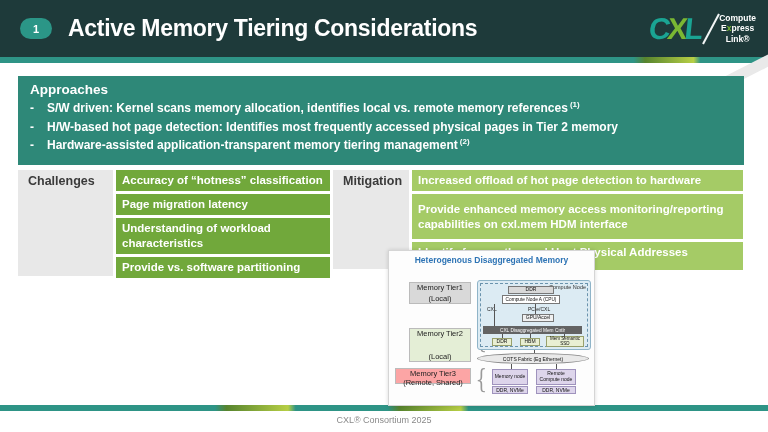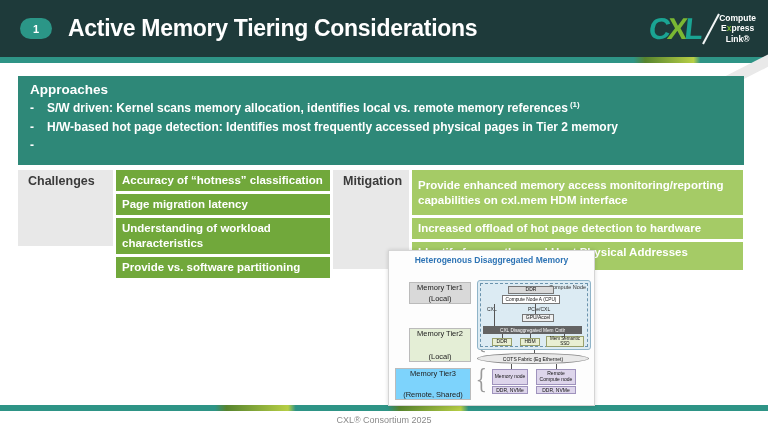--- a/index.html
+++ b/index.html
@@ -45,21 +45,21 @@
   }
   .approaches h2 { font-size:13.5px; font-weight:bold; margin-bottom:2px; }
   .bullet { display:flex; font-size:12px; font-weight:bold; line-height:1.55; }
   .bullet .dash { width:17px; flex:none; }
   .bullet sup { font-size:8px; margin-left:2px; }
   
   .lbl-col {
     position:absolute; background:#e8e8e8; color:#3b3b3b;
     font-size:12.5px; font-weight:bold; padding:4px 0 0 10px; z-index:1;
   }
-  .ch-lbl { left:18px; top:170px; width:95px; height:76px; }
+  .ch-lbl { left:18px; top:170px; width:95px; height:106px; }
   .mi-lbl { left:333px; top:170px; width:76px; height:99px; }
   .ch-cells { position:absolute; left:116px; top:170px; width:214px; z-index:1; }
   .mi-cells { position:absolute; left:412px; top:170px; width:331px; z-index:1; }
   .cell {
     color:#fff; font-size:11.5px; font-weight:bold; line-height:1.3;
     padding:2px 6px; display:flex; align-items:center; margin-bottom:3px;
   }
   .ch-cells .cell { background:#71a83b; }
   .mi-cells .cell { background:#a5cb66; }
   .h21 { height:21px; } .h36 { height:36px; } .h45 { height:45px; }
@@ -69,21 +69,21 @@
     position:absolute; left:388px; top:250px; width:207px; height:156px;
     background:#fdfdfd; border:1px solid #d5d5d5; z-index:5;
     box-shadow:0 0 4px rgba(0,0,0,0.15);
   }
   .dg-title { position:absolute; top:4px; left:0; width:100%; text-align:center;
     color:#2e74b5; font-size:8.5px; font-weight:bold; line-height:1.25; }
   .tier { position:absolute; text-align:center; font-size:7.5px; line-height:1.25;
     color:#222; display:flex; flex-direction:column; justify-content:space-between; border:1px solid #bbb; }
   .tier1 { left:20px; top:31px; width:62px; height:22px; background:#d9d9d9; }
   .tier2 { left:20px; top:77px; width:62px; height:34px; background:#e4eed6; }
-  .tier3 { left:6px; top:117px; width:76px; height:32px; background:#7dd3fc; }
+  .tier3 { left:6px; top:117px; width:76px; height:16px; background:#fca5a5; }
   .brace { position:absolute; left:84px; font-size:26px; color:#9a9a9a; font-weight:normal;
     transform:scaleX(0.7); font-family:"DejaVu Serif", serif; }
   .br1 { top:27px; } .br2 { top:73px; } .br3 { top:113px; }
   .cnode { position:absolute; left:88px; top:29px; width:114px; height:70px;
     background:#dcebf3; border:1px solid #8fb4c8; border-radius:3px; }
   .cnode-dash { position:absolute; left:2px; top:2px; width:108px; height:64px;
     border:1px dashed #6a93ad; }
   .cnode-label { position:absolute; top:3px; right:4px; font-size:5.5px; color:#333; }
   .dbox { position:absolute; border:1px solid #777; font-size:5px; line-height:1.1;
     text-align:center; display:flex; align-items:center; justify-content:center; color:#111; }
@@ -141,34 +141,35 @@
   <div class="bullet">
     <span class="dash">-</span>
     <span><span>S/W driven: Kernel scans memory allocation, identifies local vs. remote memory references</span><sup>(1)</sup></span>
   </div>
   <div class="bullet">
     <span class="dash">-</span>
     <span><span>H/W-based hot page detection: Identifies most frequently accessed physical pages in Tier 2 memory</span><sup></sup></span>
   </div>
   <div class="bullet">
     <span class="dash">-</span>
+    <span><span>Hardware-assisted application-transparent memory tiering management</span><sup>(2)</sup></span>
   </div>
 </div>
 
 <div class="lbl-col ch-lbl">Challenges</div>
 <div class="ch-cells">
   <div class="cell h21">Accuracy of “hotness” classification</div>
   <div class="cell h21">Page migration latency</div>
   <div class="cell h36">Understanding of workload characteristics</div>
   <div class="cell h21">Provide vs. software partitioning</div>
 </div>
 <div class="lbl-col mi-lbl">Mitigation</div>
 <div class="mi-cells">
+  <div class="cell h21">Increased offload of hot page detection to hardware</div>
   <div class="cell h45">Provide enhanced memory access monitoring/reporting capabilities on cxl.mem HDM interface</div>
-  <div class="cell h21">Increased offload of hot page detection to hardware</div>
   <div class="cell h28">Identify frequently used Host Physical Addresses</div>
 </div>
 
 <div class="diagram">
   <div class="dg-title">
     <div>Heterogenous Disaggregated Memory</div>
   </div>
 
   <div class="tier tier1">
     <div>Memory Tier1</div>

